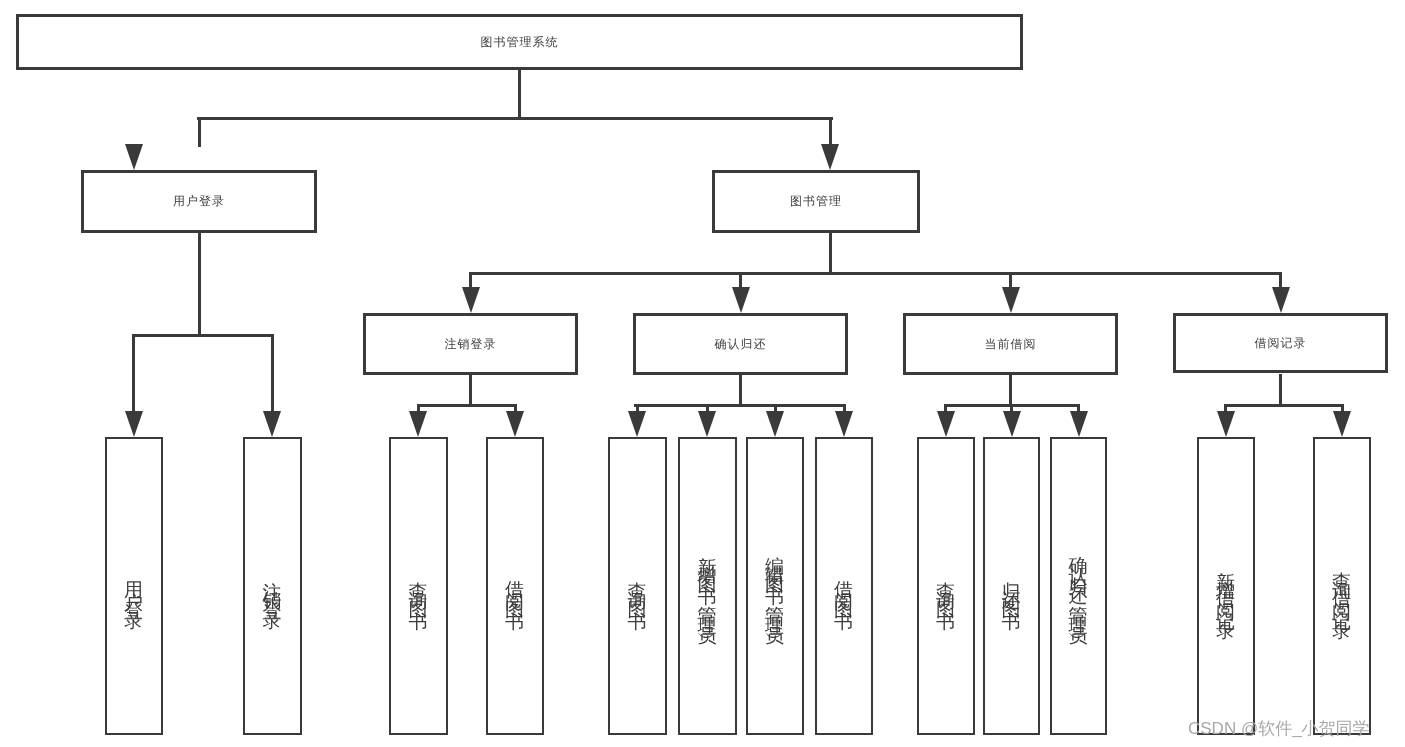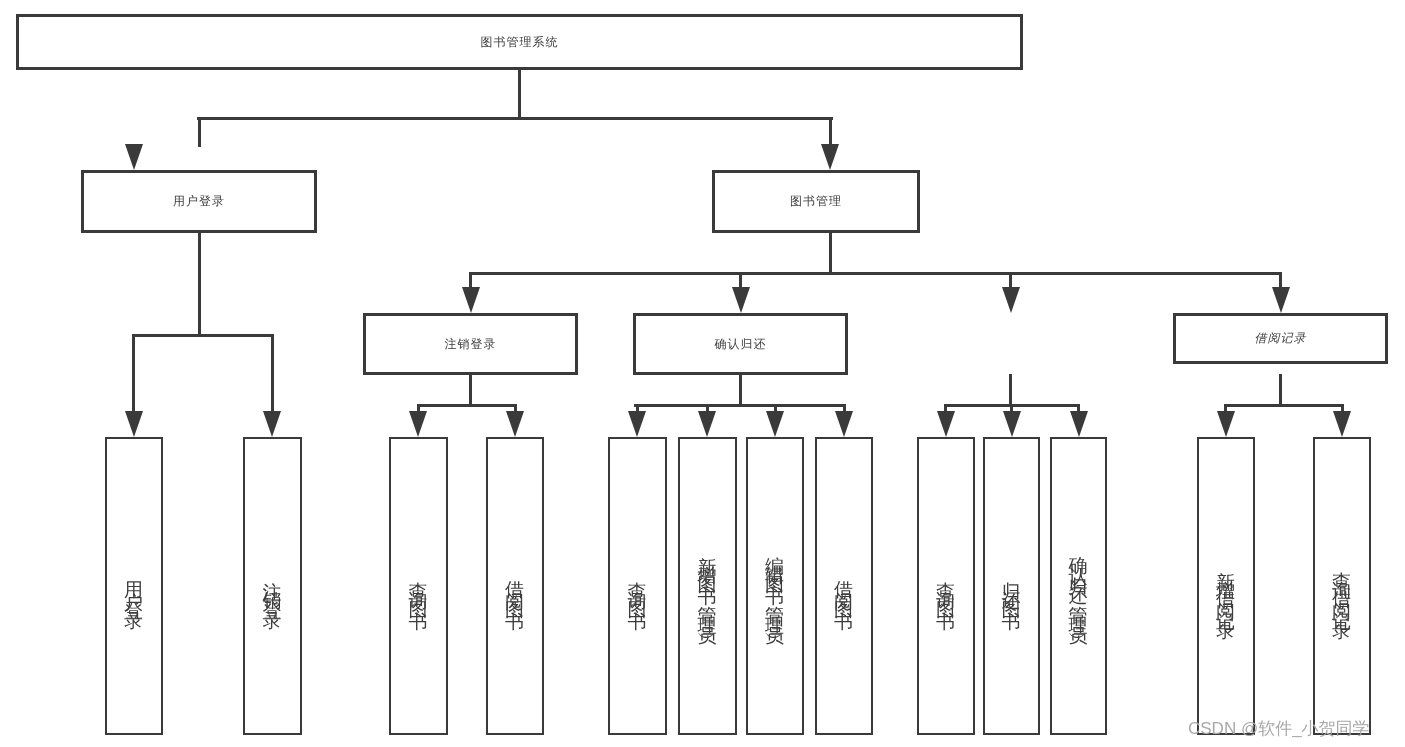--- a/index.html
+++ b/index.html
@@ -91,21 +91,24 @@
   <div class="ar" style="left:732px; top:287px;"></div>
   <div class="ar" style="left:1002px; top:287px;"></div>
   <div class="ar" style="left:1272px; top:287px;"></div>
 
   <div class="box hbox" style="left:363px; top:313px; width:215px; height:62px;">
     <span>注销登录</span>
   </div>
   <div class="box hbox" style="left:633px; top:313px; width:215px; height:62px;">
     <span>确认归还</span>
   </div>
-  <div class="box hbox" style="left:1173px; top:313px; width:215px; height:51px;font-style:italic;">
+  <div class="box hbox" style="left:903px; top:313px; width:215px; height:62px;">
+    <span>当前借阅</span>
+  </div>
+  <div class="box hbox" style="left:1173px; top:313px; width:215px; height:60px;">
     <span>借阅记录</span>
   </div>
 
   <div class="ln" style="left:469px; top:374px; width:3px; height:32px;"></div>
   <div class="ln" style="left:417px; top:404px; width:100px; height:3px;"></div>
   <div class="ln" style="left:417px; top:406px; width:3px; height:8px;"></div>
   <div class="ln" style="left:514px; top:406px; width:3px; height:8px;"></div>
   <div class="ar" style="left:409px; top:411px;"></div>
   <div class="ar" style="left:506px; top:411px;"></div>
 

